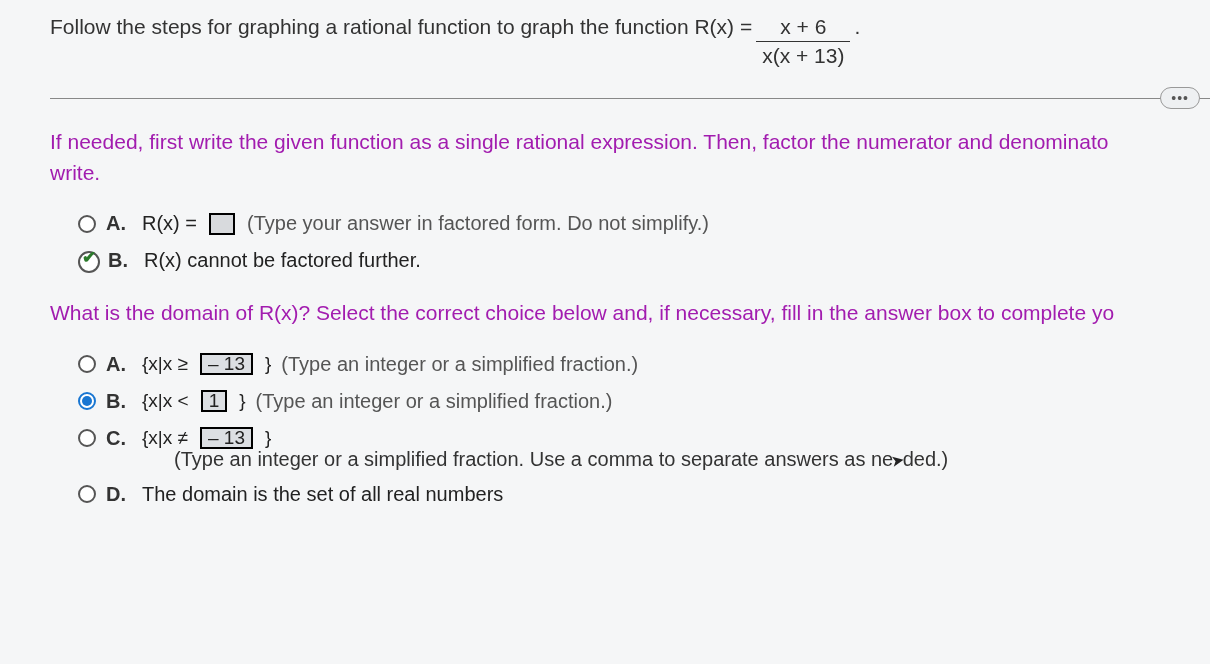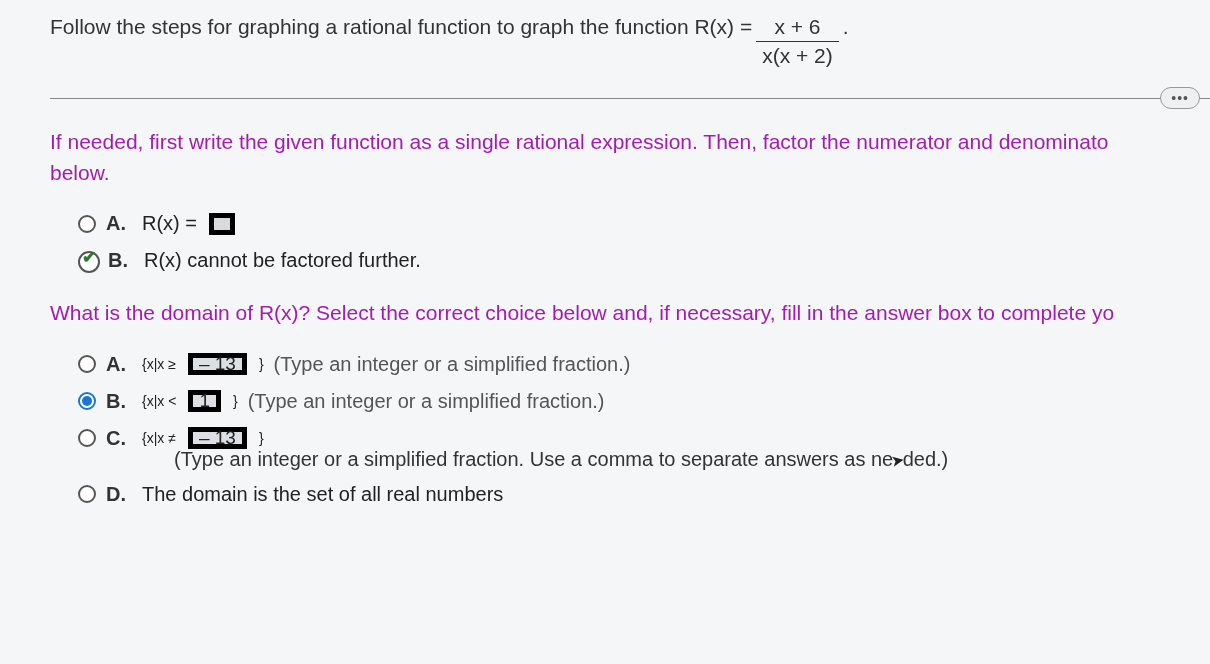--- a/index.html
+++ b/index.html
@@ -112,34 +112,34 @@
     left: 4px;
     top: -4px;
   }
   .letter { font-weight: bold; margin-right: 6px; color:#333; }
   .hint { color:#555; }
   .fillbox {
     display: inline-block;
     min-width: 26px;
     height: 22px;
     background: #d8dadd;
-    border: 5px solid #000000;
+    border: 2px solid #000000;
     vertical-align: middle;
     margin: 0 2px;
   }
   .fillbox.filled {
     background: #dcdfe3;
     display:inline-flex;
     align-items:center;
     justify-content:center;
     padding: 0 6px;
     font-size: 19px;
     color:#222;
   }
-  .setbrace { font-size: 14px; }
+  .setbrace { font-size: 19px; }
   .sub-hint {
     margin-left: 96px;
     font-size: 20px;
     color: #333;
     margin-top: -6px;
     margin-bottom: 12px;
   }
   .cursor-icon {
     display:inline-block;
     transform: rotate(-10deg);
@@ -151,42 +151,43 @@
 </style>
 </head>
 <body>
 
 <div class="page">
 
   <div class="prompt-row">
     <span>Follow the steps for graphing a rational function to graph the function R(x) =</span>
     <span class="frac">
       <span class="num">x + 6</span>
-      <span class="den">x(x + 2)</span>
+      <span class="den">x(x + 13)</span>
     </span>
     <span>.</span>
   </div>
 
   <div class="divider-row">
     <div class="ellipsis-chip">
       <span>•••</span>
     </div>
   </div>
 
   <div class="instr">
     <span>If needed, first write the given function as a single rational expression. Then, factor the numerator and denominato</span><br>
-    <span>below.</span>
+    <span>write.</span>
   </div>
 
   <div class="choices">
     <div class="choice-row">
       <span class="radio"></span>
       <span class="letter">A.</span>
       <span>R(x) =</span>
       <span class="fillbox"></span>
+      <span class="hint">(Type your answer in factored form. Do not simplify.)</span>
     </div>
     <div class="choice-row">
       <span class="radio check"></span>
       <span class="letter">B.</span>
       <span>R(x) cannot be factored further.</span>
     </div>
   </div>
 
   <div class="instr" style="margin-top:26px;">
     <span>What is the domain of R(x)? Select the correct choice below and, if necessary, fill in the answer box to complete yo</span>

